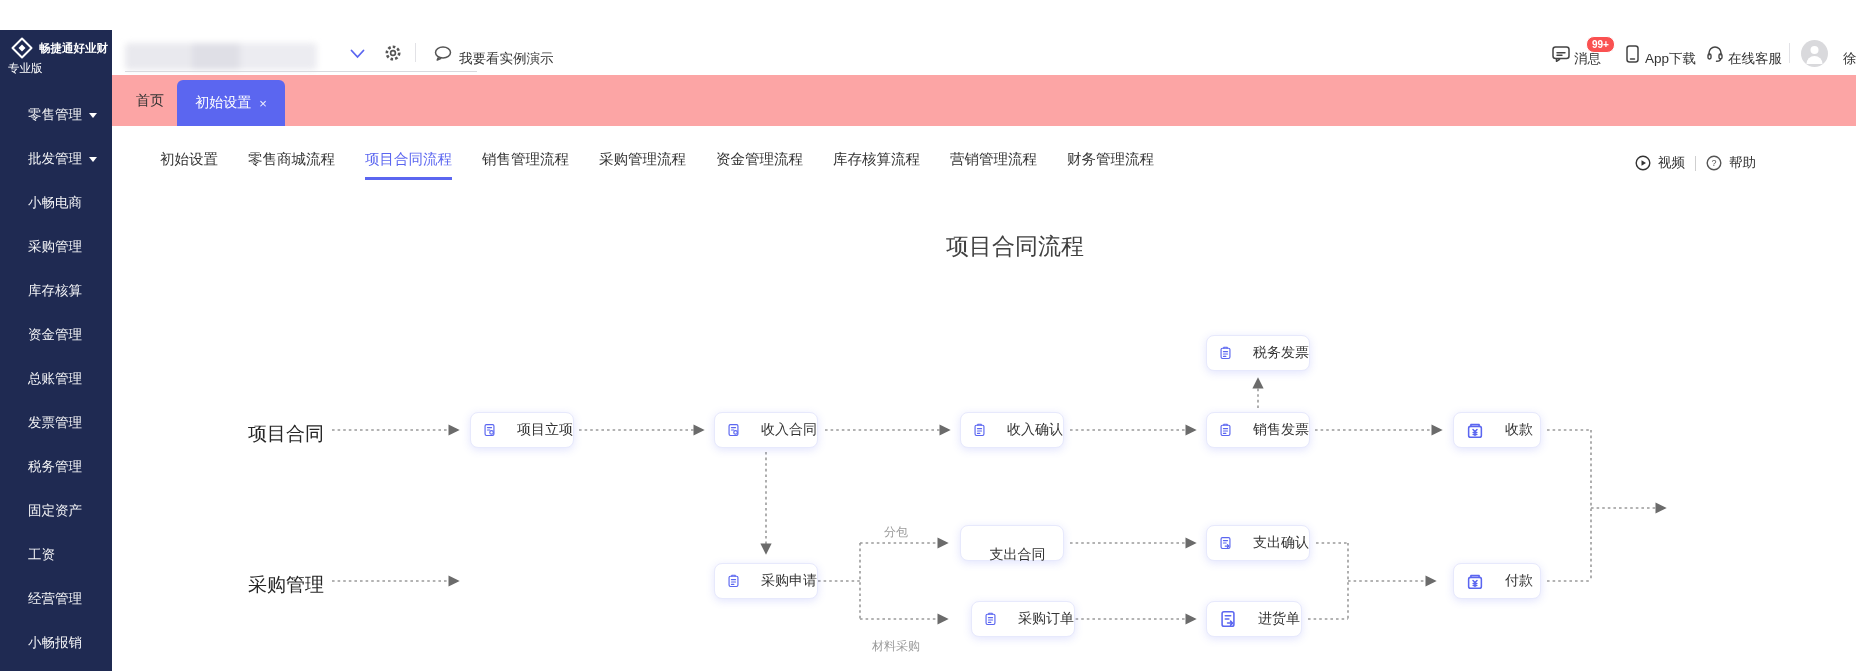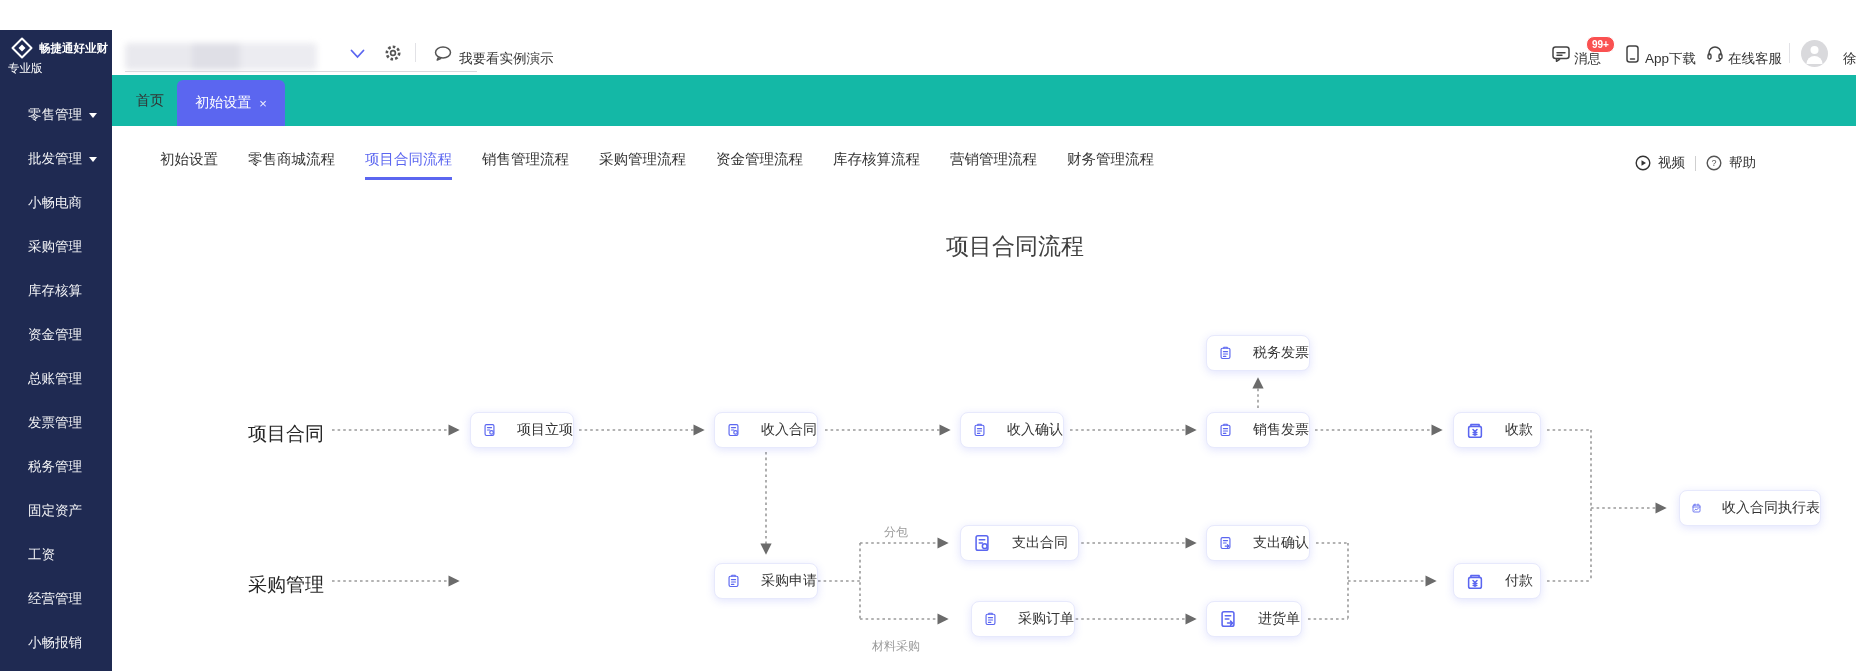--- a/index.html
+++ b/index.html
@@ -26,21 +26,21 @@
   .sel-underline{position:absolute;left:13px;top:41px;width:352px;border-bottom:1px solid #d9d9de;}
   .tb-ico{position:absolute;}
   .tb-label{position:absolute;top:20px;font-size:13.5px;color:#333;white-space:nowrap;cursor:pointer;}
   .tb-divider{position:absolute;width:1px;background:#e2e2e6;}
   .badge{position:absolute;left:1474px;top:6px;background:#fa5151;color:#fff;font-size:10px;
     font-weight:bold;line-height:15px;padding:0 5px;border-radius:8px;border:1px solid #fff;}
   .avatar{position:absolute;left:1689px;top:10px;width:27px;height:27px;border-radius:50%;background:#d9d9dc;overflow:hidden;cursor:pointer;}
   .avatar svg{display:block;margin:4px auto 0;}
   .username{position:absolute;left:1731px;top:20px;width:26px;font-size:13.5px;white-space:nowrap;overflow:hidden;}
   
-  .tabbar{position:absolute;left:112px;top:75px;width:1744px;height:51px;background:#14b8a6;z-index:4;}
+  .tabbar{position:absolute;left:112px;top:75px;width:1744px;height:51px;background:#fca5a5;z-index:4;}
   .tab-home{position:absolute;left:10px;top:0;width:56px;height:51px;line-height:51px;text-align:center;
     font-size:14px;color:#333;cursor:pointer;}
   .tab-active{position:absolute;left:65px;top:5px;width:108px;height:46px;border-radius:6px 6px 0 0;
     display:flex;align-items:center;justify-content:center;gap:8px;color:#fff;font-size:14px;cursor:pointer;}
   .tab-close{font-size:13px;line-height:1;cursor:pointer;opacity:.9;}
   
   .content{position:absolute;left:112px;top:126px;width:1744px;height:545px;background:#fff;overflow:hidden;}
   .subnav{position:absolute;left:48px;top:24px;display:flex;gap:30px;font-size:14.5px;}
   .subtab{padding-bottom:11px;cursor:pointer;color:#333;white-space:nowrap;}
   .subtab.active{color:#5b66f0;border-bottom:3px solid #5b66f0;padding-bottom:8px;}
@@ -315,21 +315,21 @@
         <use href="#sym-money"></use>
       </svg>
     <span>收款</span>
   </div>
   <div class="node" style="left:602px;top:437px;width:104px;">
     <svg width="20" height="20">
         <use href="#sym-clipboard"></use>
       </svg>
     <span>采购申请</span>
   </div>
-  <div class="node" style="left:848px;top:399px;width:119px;">
+  <div class="node" style="left:848px;top:399px;width:104px;flex-direction:column;">
     <svg width="20" height="20">
         <use href="#sym-doc"></use>
       </svg>
     <span>支出合同</span>
   </div>
   <div class="node" style="left:1094px;top:399px;width:104px;">
     <svg width="20" height="20">
         <use href="#sym-doc-arrow"></use>
       </svg>
     <span>支出确认</span>
@@ -345,20 +345,14 @@
         <use href="#sym-doc-arrow"></use>
       </svg>
     <span>进货单</span>
   </div>
   <div class="node" style="left:1341px;top:437px;width:88px;">
     <svg width="20" height="20">
         <use href="#sym-money"></use>
       </svg>
     <span>付款</span>
   </div>
-  <div class="node" style="left:1567px;top:364px;width:142px;">
-    <svg width="20" height="20">
-        <use href="#sym-calendar-chart"></use>
-      </svg>
-    <span>收入合同执行表</span>
-  </div>
 
 </div>
 
 </body></html>

